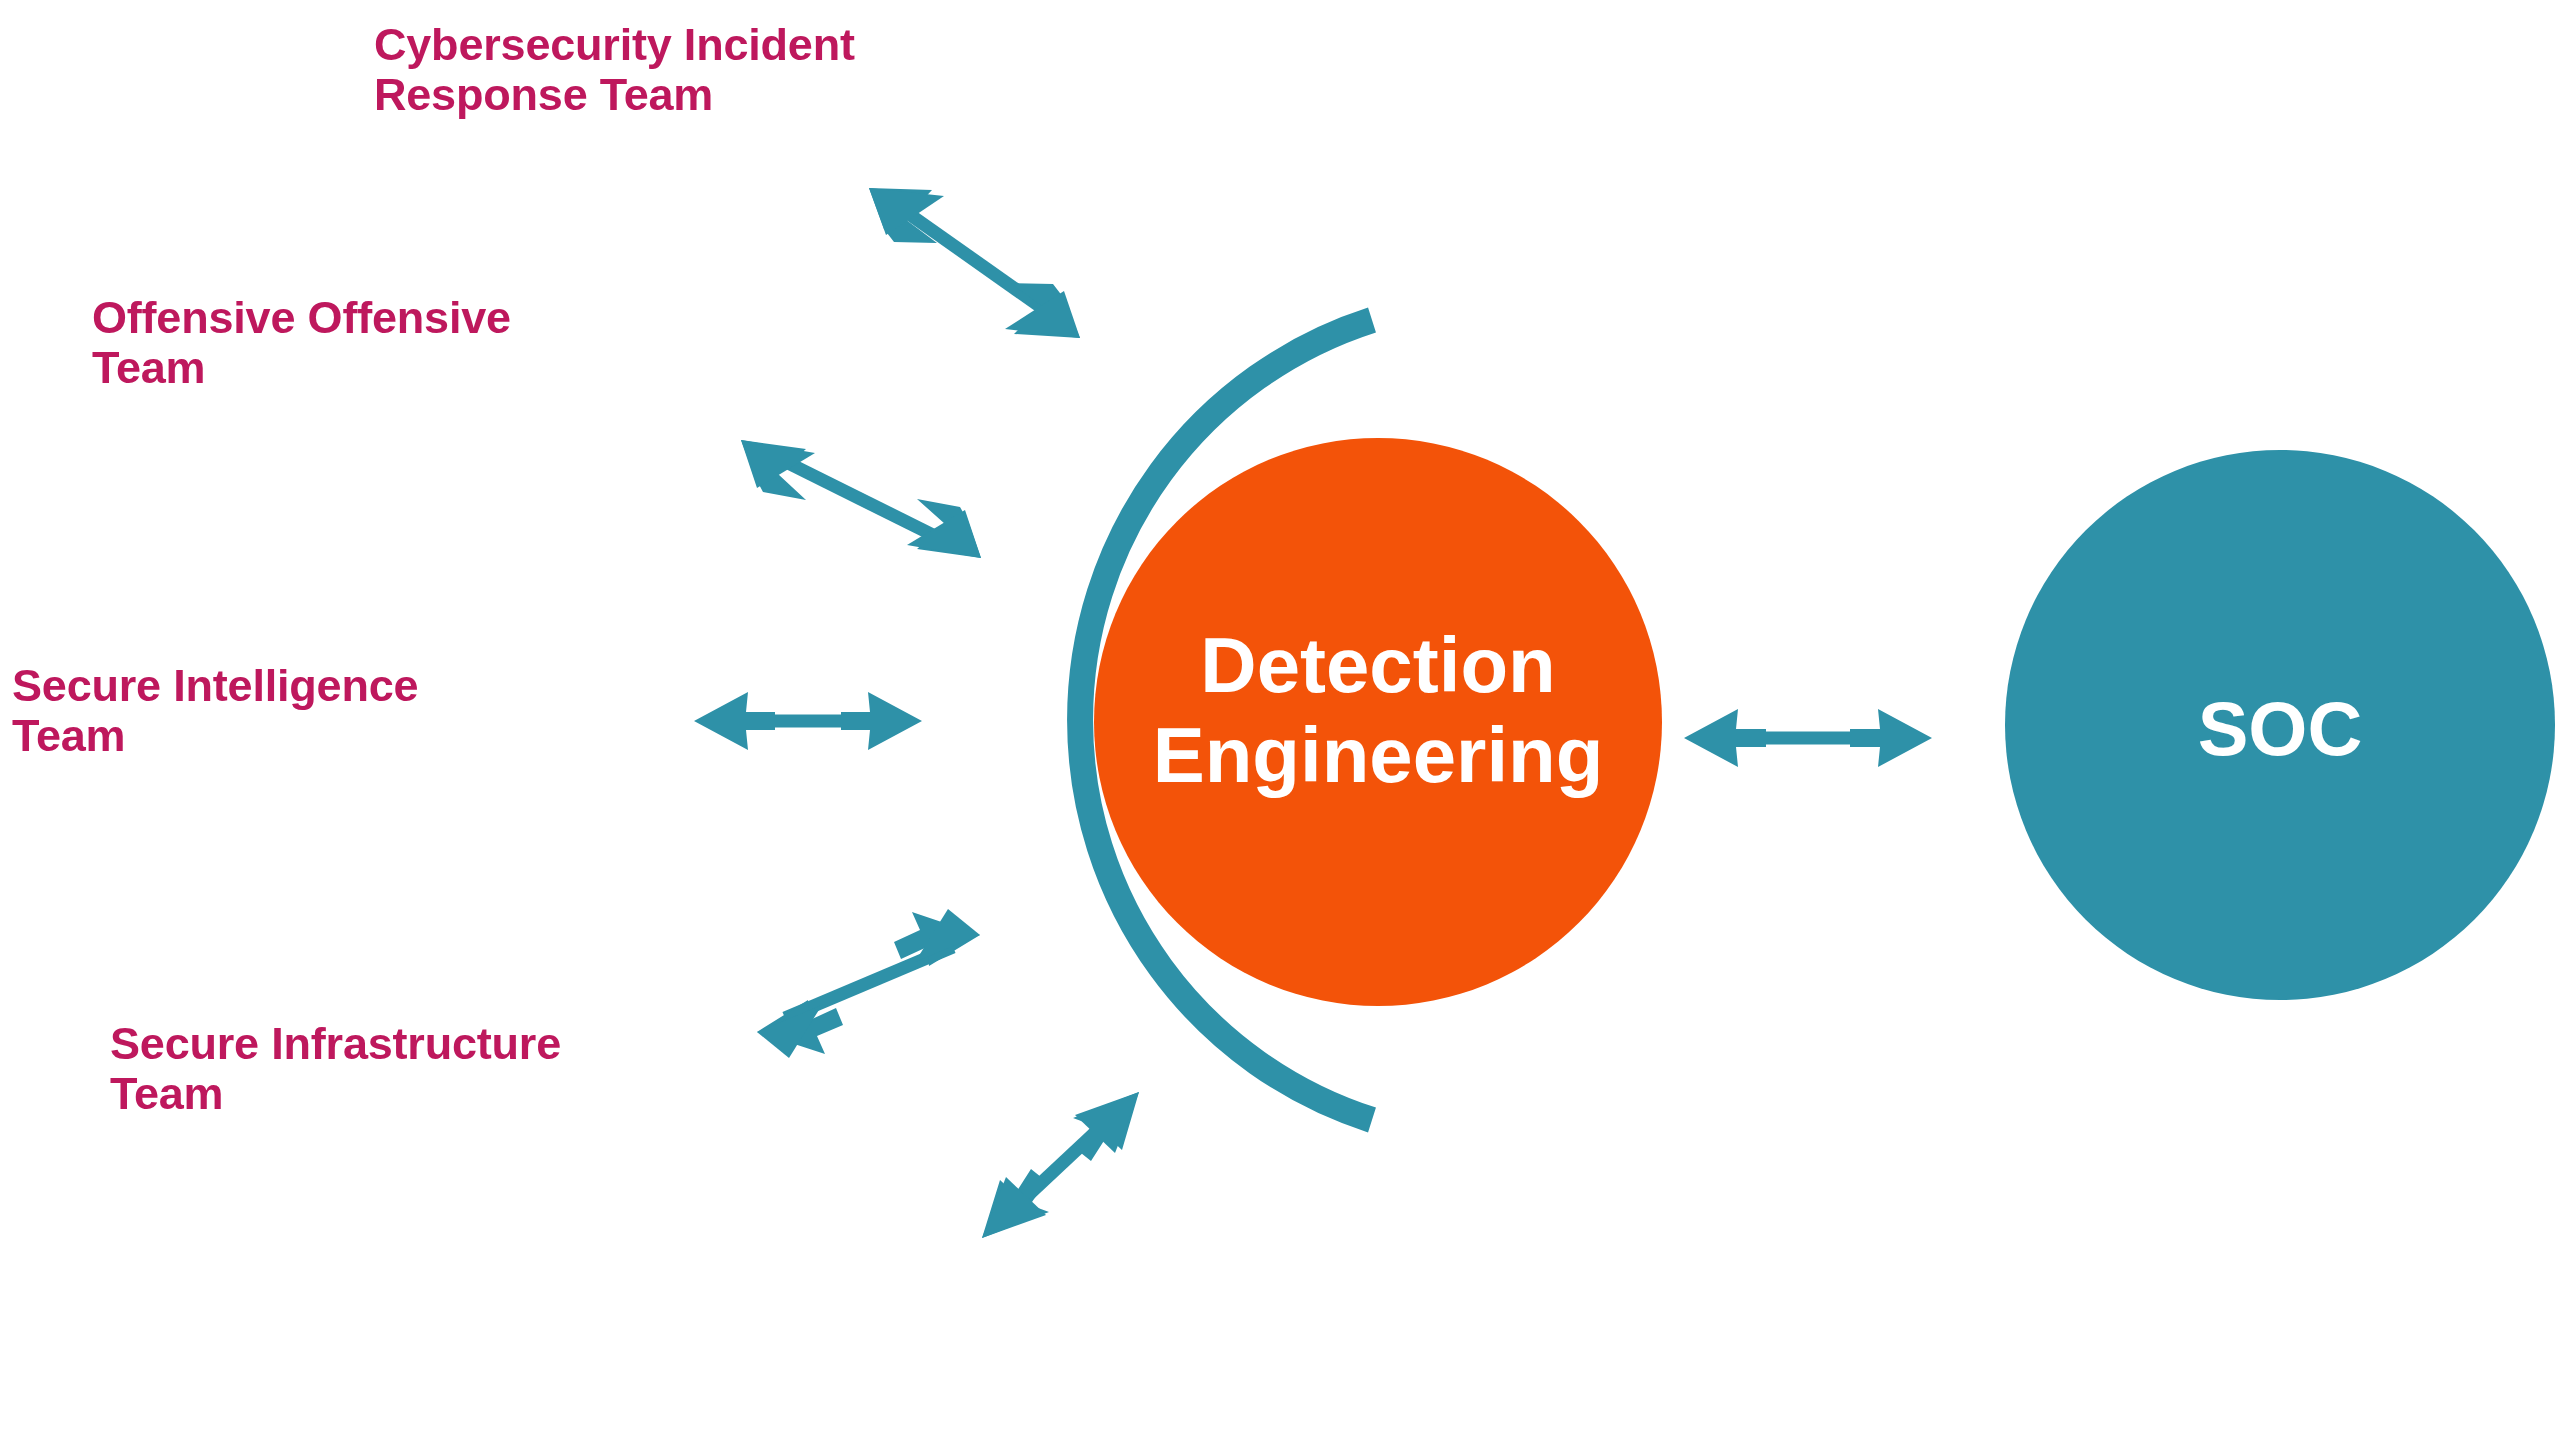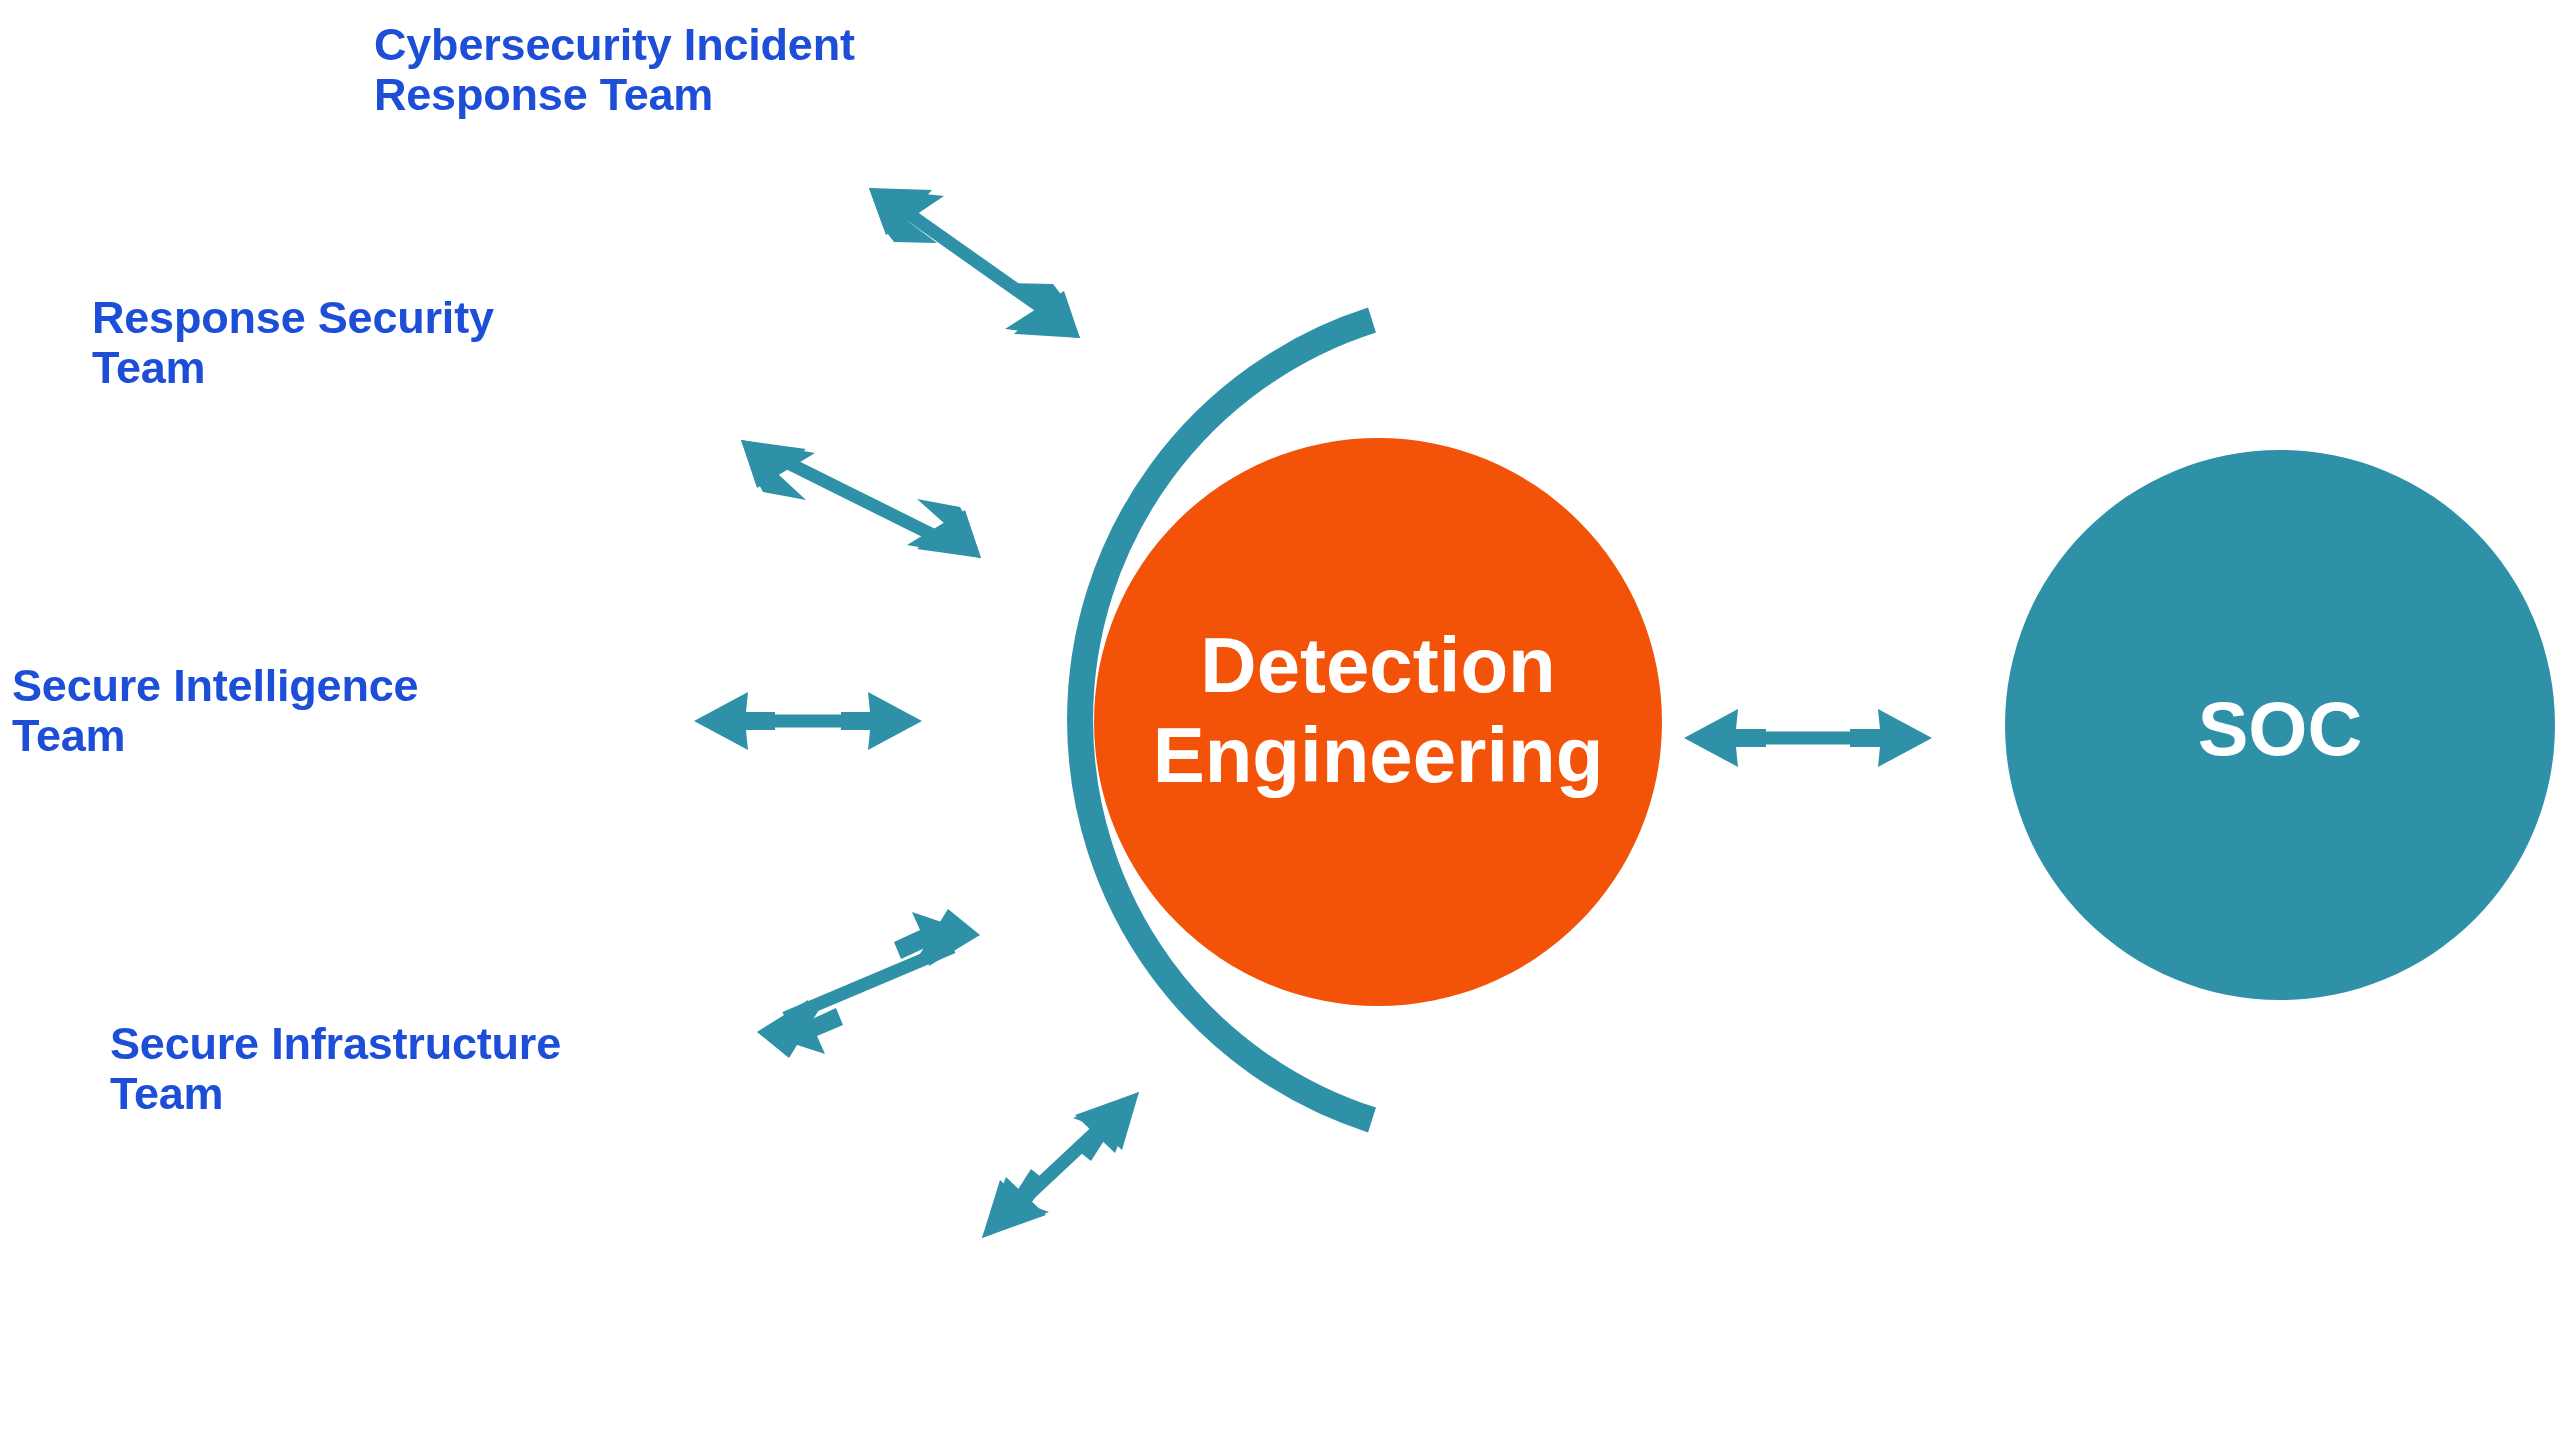--- a/index.html
+++ b/index.html
@@ -33,21 +33,21 @@
     font-family: "Liberation Sans", sans-serif;
     font-weight: bold;
     fill: #ffffff;
   }
   .spoke-label {
     position: absolute;
     font-family: "Liberation Sans", sans-serif;
     font-weight: bold;
     font-size: 45px;
     line-height: 1.12;
-    color: #1d4ed8;
+    color: #be185d;
     letter-spacing: -0.2px;
     white-space: pre-line;
   }
   
   .spoke-0 { left: 374px;  top: 20px;  width: 700px; }
   .spoke-1 { left: 92px;   top: 293px; width: 620px; }
   .spoke-2 { left: 12px;   top: 661px; width: 620px; }
   .spoke-3 { left: 110px;  top: 1019px; width: 680px; }
   .spoke-4 { left: 368px;  top: 1281px; width: 760px; }
 </style>
@@ -125,21 +125,21 @@
 
     <text class="node-label" x="1378" y="692" text-anchor="middle" font-size="78">Detection</text>
     <text class="node-label" x="1378" y="782" text-anchor="middle" font-size="78">Engineering</text>
 
     <text class="node-label" x="2280" y="755" text-anchor="middle" font-size="76">SOC</text>
   </svg>
 
   <div class="spoke-label spoke-0">Cybersecurity Incident
 Response Team</div>
 
-  <div class="spoke-label spoke-1">Response Security
+  <div class="spoke-label spoke-1">Offensive Offensive
 Team</div>
 
   <div class="spoke-label spoke-2">Secure Intelligence
 Team</div>
 
   <div class="spoke-label spoke-3">Secure Infrastructure
 Team</div>
 
 
 </div>

